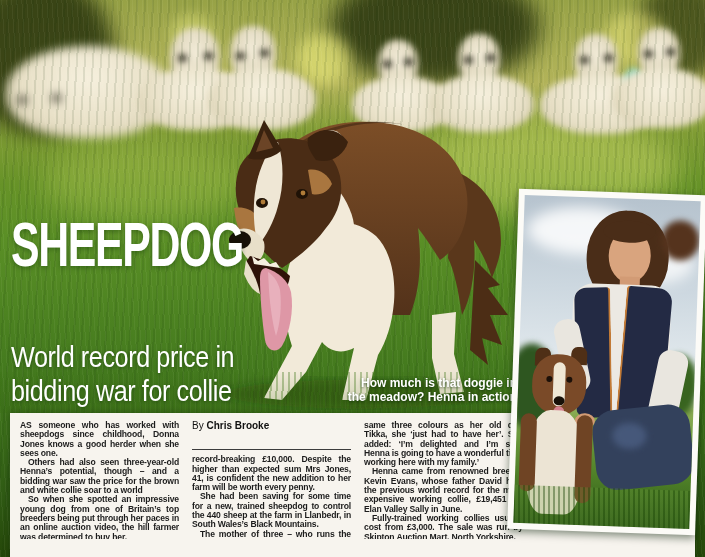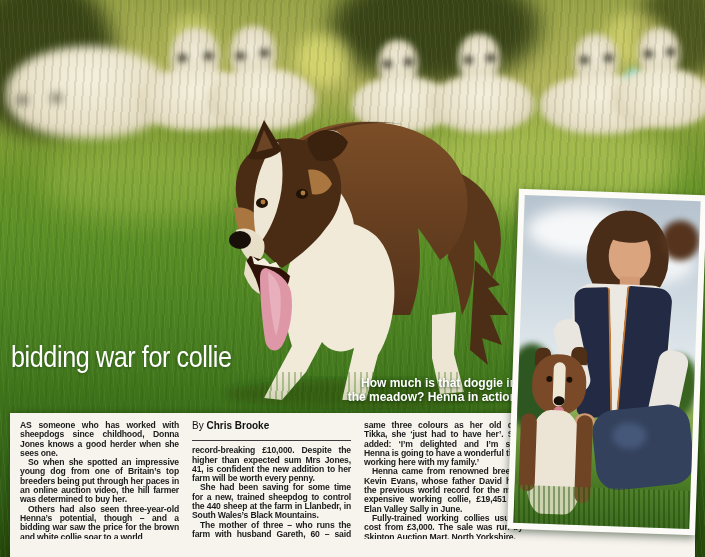--- a/index.html
+++ b/index.html
@@ -39,21 +39,21 @@
   
   .panel { position:absolute; left:10px; top:413px; width:685px; height:168px;
       background:#f7f4ee; box-shadow:0 0 6px rgba(0,20,0,.35); padding:8px 0 0 10px; }
   .cols { display:flex; gap:13px; }
   .col { width:159px; height:118px; overflow:hidden; color:#1c1c1c;
       font-size:8.6px; line-height:9.3px; font-weight:bold; letter-spacing:-.15px;
       text-align:justify; }
   .col p { margin:0; }
   .col p.indent { text-indent:8px; }
   .byline { font-size:10px; font-weight:normal; letter-spacing:0; color:#111;
-      padding-bottom:10px; border-bottom:1px solid #3c3c3c; margin-bottom:5px; text-align:left; }
+      padding-bottom:19px; border-bottom:1px solid #3c3c3c; margin-bottom:5px; text-align:left; }
   .byline b { font-weight:bold; }
 
   
   .inset { position:absolute; left:513px; top:192px; width:188px; height:340px;
       background:#fcfbf7; padding:6px; transform:rotate(2deg);
       box-shadow:0 3px 8px rgba(0,25,0,.5); }
   .scene { position:relative; width:176px; height:328px; overflow:hidden;
       background:linear-gradient(180deg,#b6c3ce 0%,#cdd8e0 28%,#e3eaee 52%,#edf0ec 60%,#8fae57 64%,#6f9c3f 72%,#4e7f27 85%,#2f5a18 100%); }
   .sprite { position:absolute; }
   .inset-caption { position:absolute; left:516px; top:531px; width:182px;
@@ -174,36 +174,38 @@
     <path d="M82,146 L88,151 L94,148 L100,154 L106,152 L110,158 L84,154 Z" fill="#f5efdf"></path>
     <path d="M76,150 C82,160 88,172 90,184 C84,182 78,174 74,164 Z" fill="#e8dfc9"></path>
 
     <path d="M96,158 C108,162 118,170 121,182 C124,200 120,222 112,236 C106,244 97,241 95,230 C92,210 90,186 90,168 C90,162 92,158 96,158 Z" fill="#de97a6"></path>
     <path d="M98,162 C104,166 108,172 110,180 C112,196 110,214 106,226 C103,216 100,196 99,180 Z" fill="#eab6c2" opacity=".8"></path>
   </svg>
 
   <div class="grass-front"></div>
 
   <div class="headline">
+    <div><span class="hl-line">SHEEPDOG</span></div>
   </div>
   <div class="subhead">
+    <div><span class="sh-line">World record price in</span></div>
     <div><span class="sh-line">bidding war for collie</span></div>
   </div>
 
   <div class="photo-caption">
     <div>How much is that doggie in</div>
     <div>the meadow? Henna in action</div>
   </div>
 
   <div class="panel">
     <div class="cols">
       <div class="col">
         <p>AS someone who has worked with sheepdogs since childhood, Donna Jones knows a good herder when she sees one.</p>
+        <p class="indent">Others had also seen three-year-old Henna’s potential, though – and a bidding war saw the price for the brown and white collie soar to a world</p>
         <p class="indent">So when she spotted an impressive young dog from one of Britain’s top breeders being put through her paces in an online auction video, the hill farmer was determined to buy her.</p>
-        <p class="indent">Others had also seen three-year-old Henna’s potential, though – and a bidding war saw the price for the brown and white collie soar to a world</p>
       </div>
       <div class="col">
         <div class="byline"><span>By</span> <b>Chris Brooke</b></div>
         <p>record-breaking £10,000. Despite the higher than expected sum Mrs Jones, 41, is confident the new addition to her farm will be worth every penny.</p>
         <p class="indent">She had been saving for some time for a new, trained sheepdog to control the 440 sheep at the farm in Llanbedr, in South Wales’s Black Mountains.</p>
         <p class="indent">The mother of three – who runs the farm with husband Gareth, 60 – said that when she saw Henna was the</p>
       </div>
       <div class="col">
         <p>same three colours as her old dog Tikka, she ‘just had to have her’. She added: ‘I’m delighted and I’m sure Henna is going to have a wonderful time working here with my family.’</p>
         <p class="indent">Henna came from renowned breeder Kevin Evans, whose father David held the previous world record for the most expensive working collie, £19,451 for Elan Valley Sally in June.</p>

